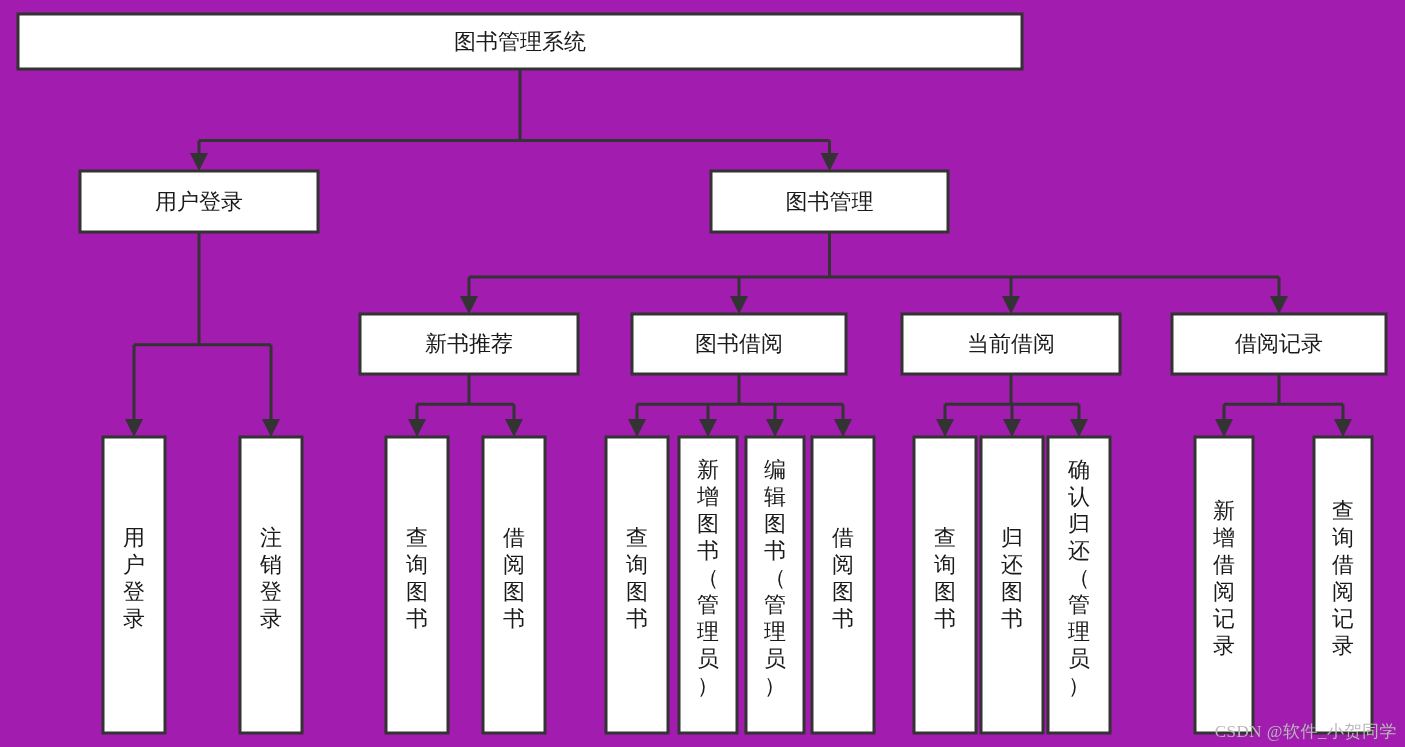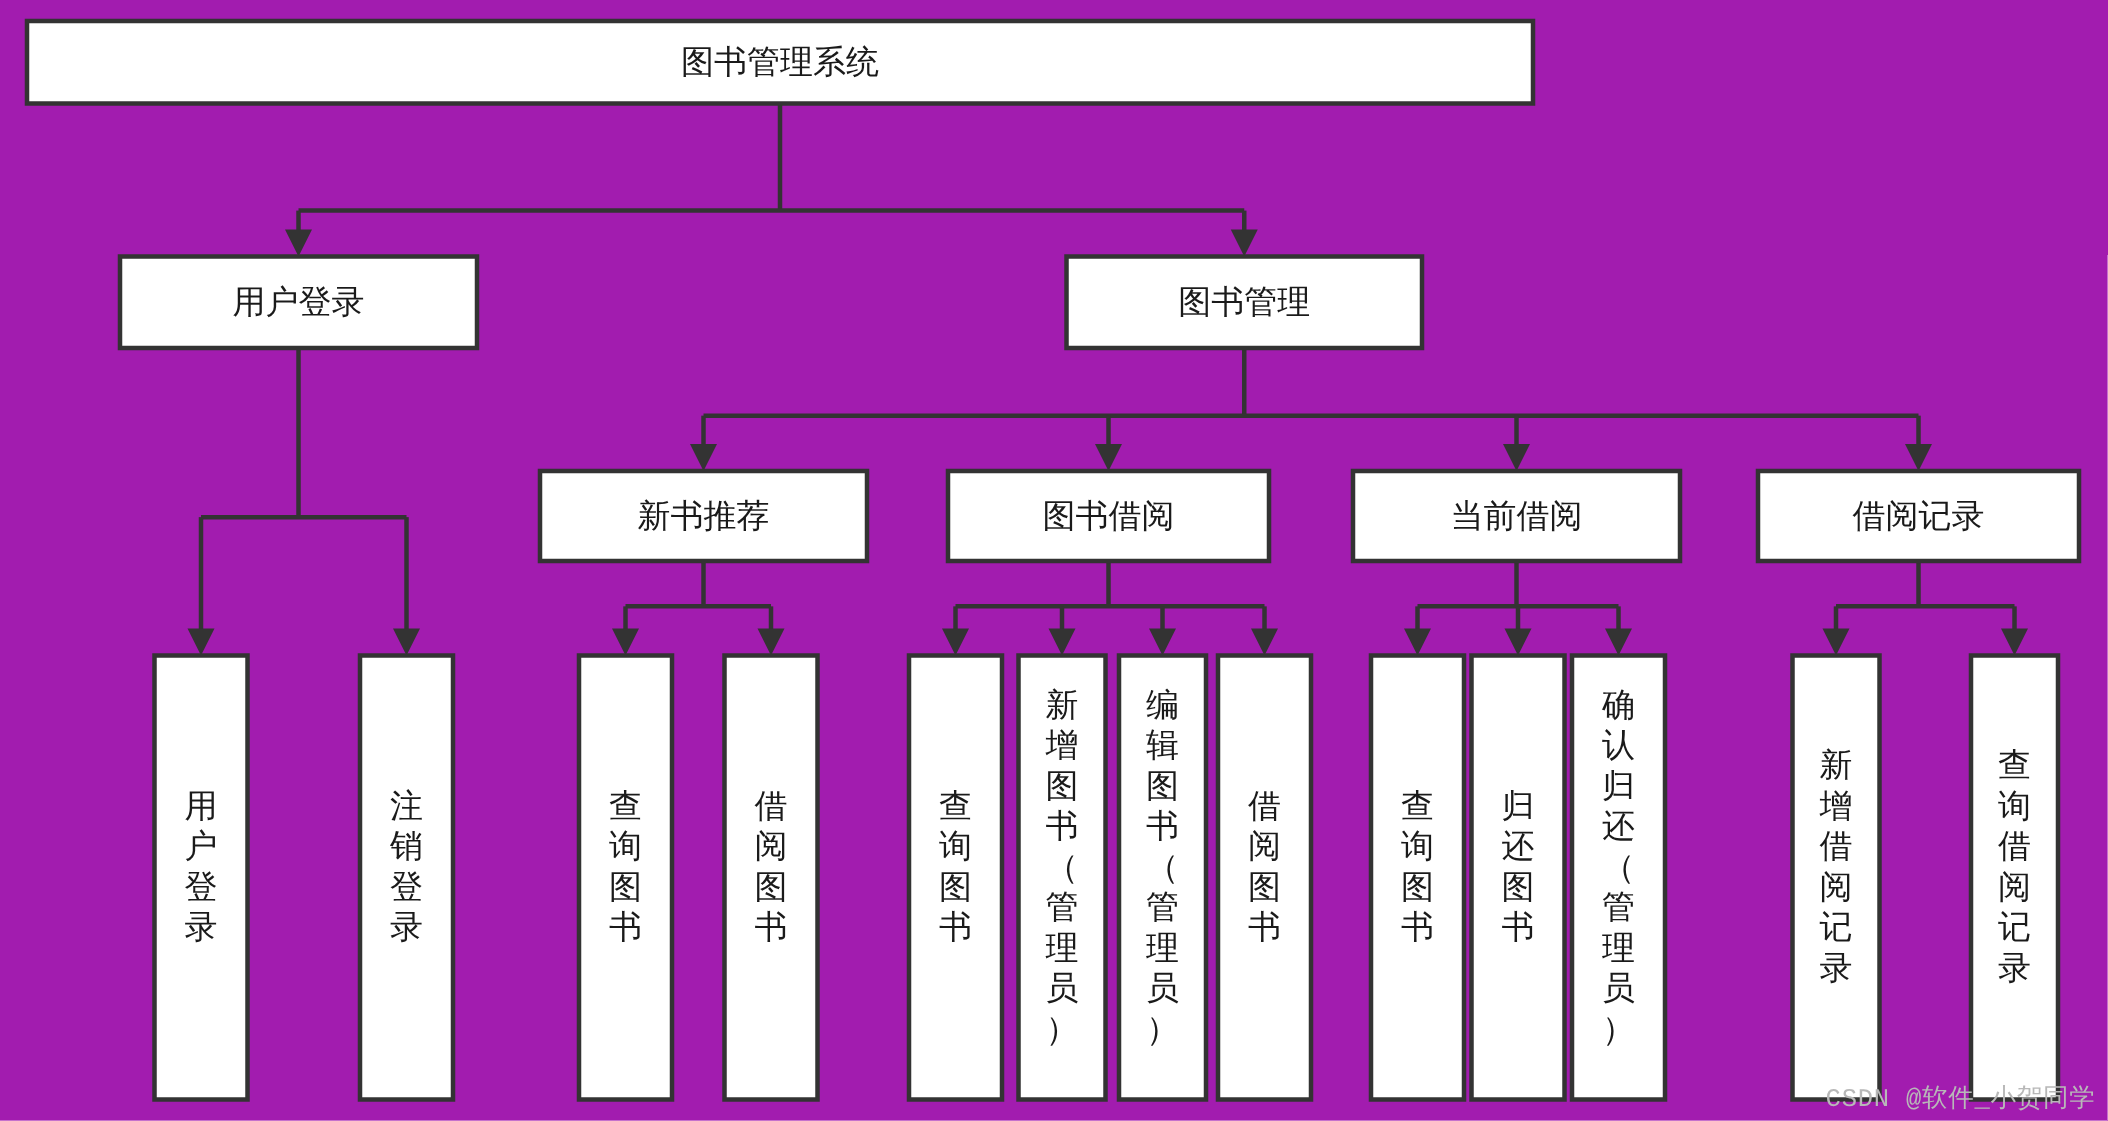--- a/index.html
+++ b/index.html
@@ -50,21 +50,21 @@
     fill: none;
   }
   .arrow-head {
     fill: #333333;
     stroke: none;
   }
   .watermark {
     position: absolute;
     right: 8px;
     bottom: 4px;
-    font-family: Liberation Mono, monospace;
+    font-family: Liberation Serif, serif;
     font-size: 17px;
     color: #b8b8b8;
     letter-spacing: 0.5px;
     pointer-events: none;
     user-select: none;
   }
 </style>
 </head>
 <body>
 

